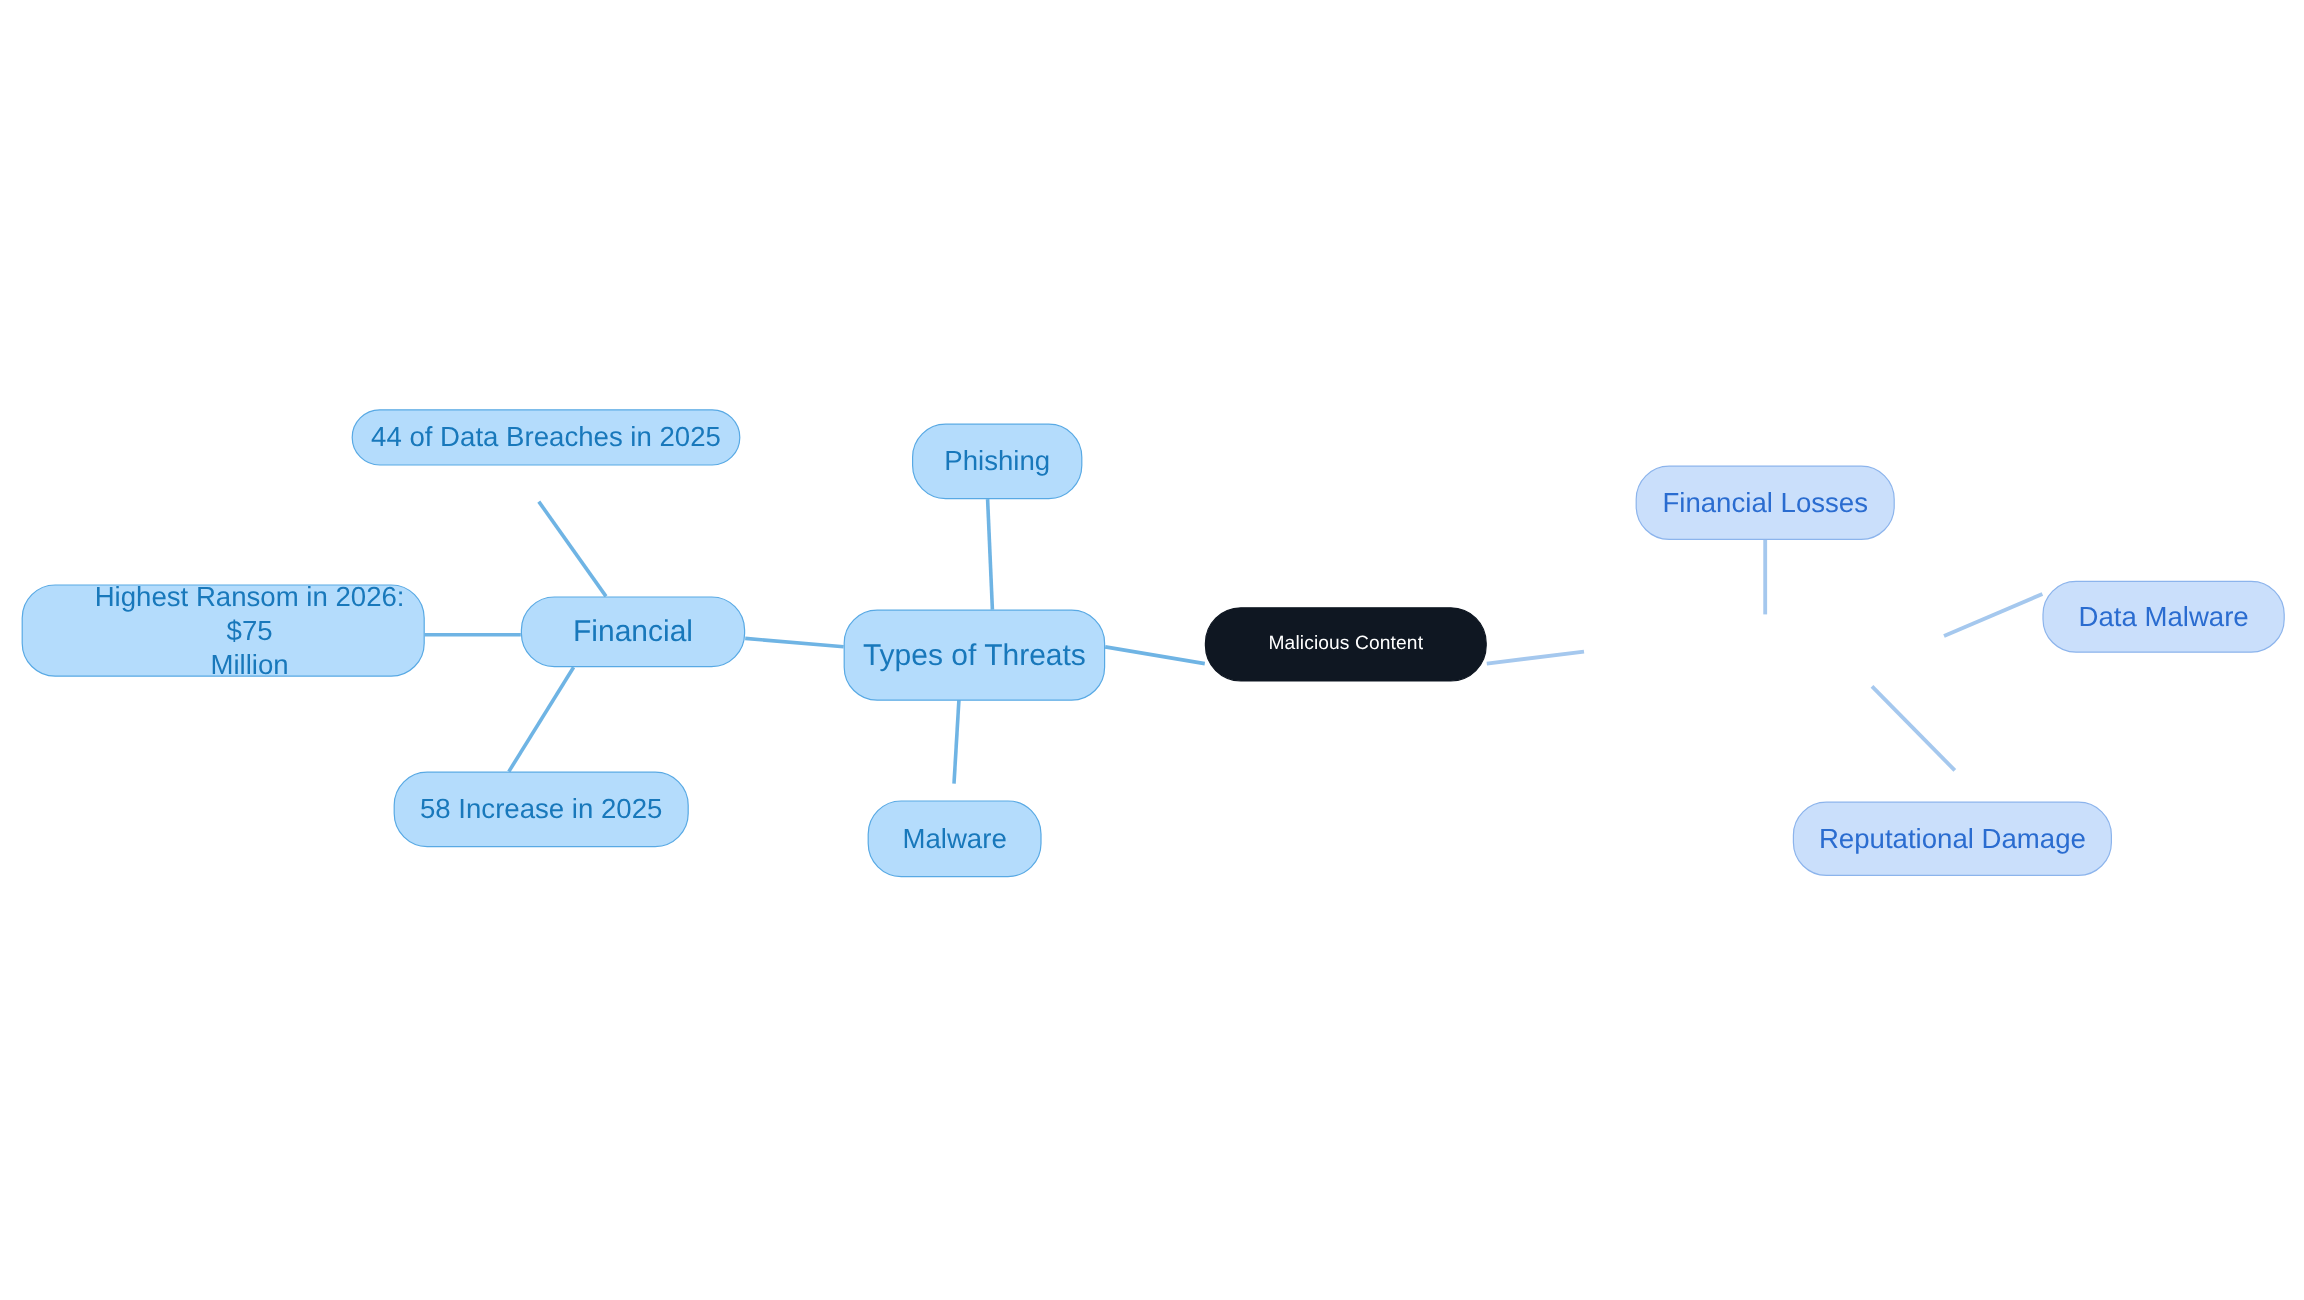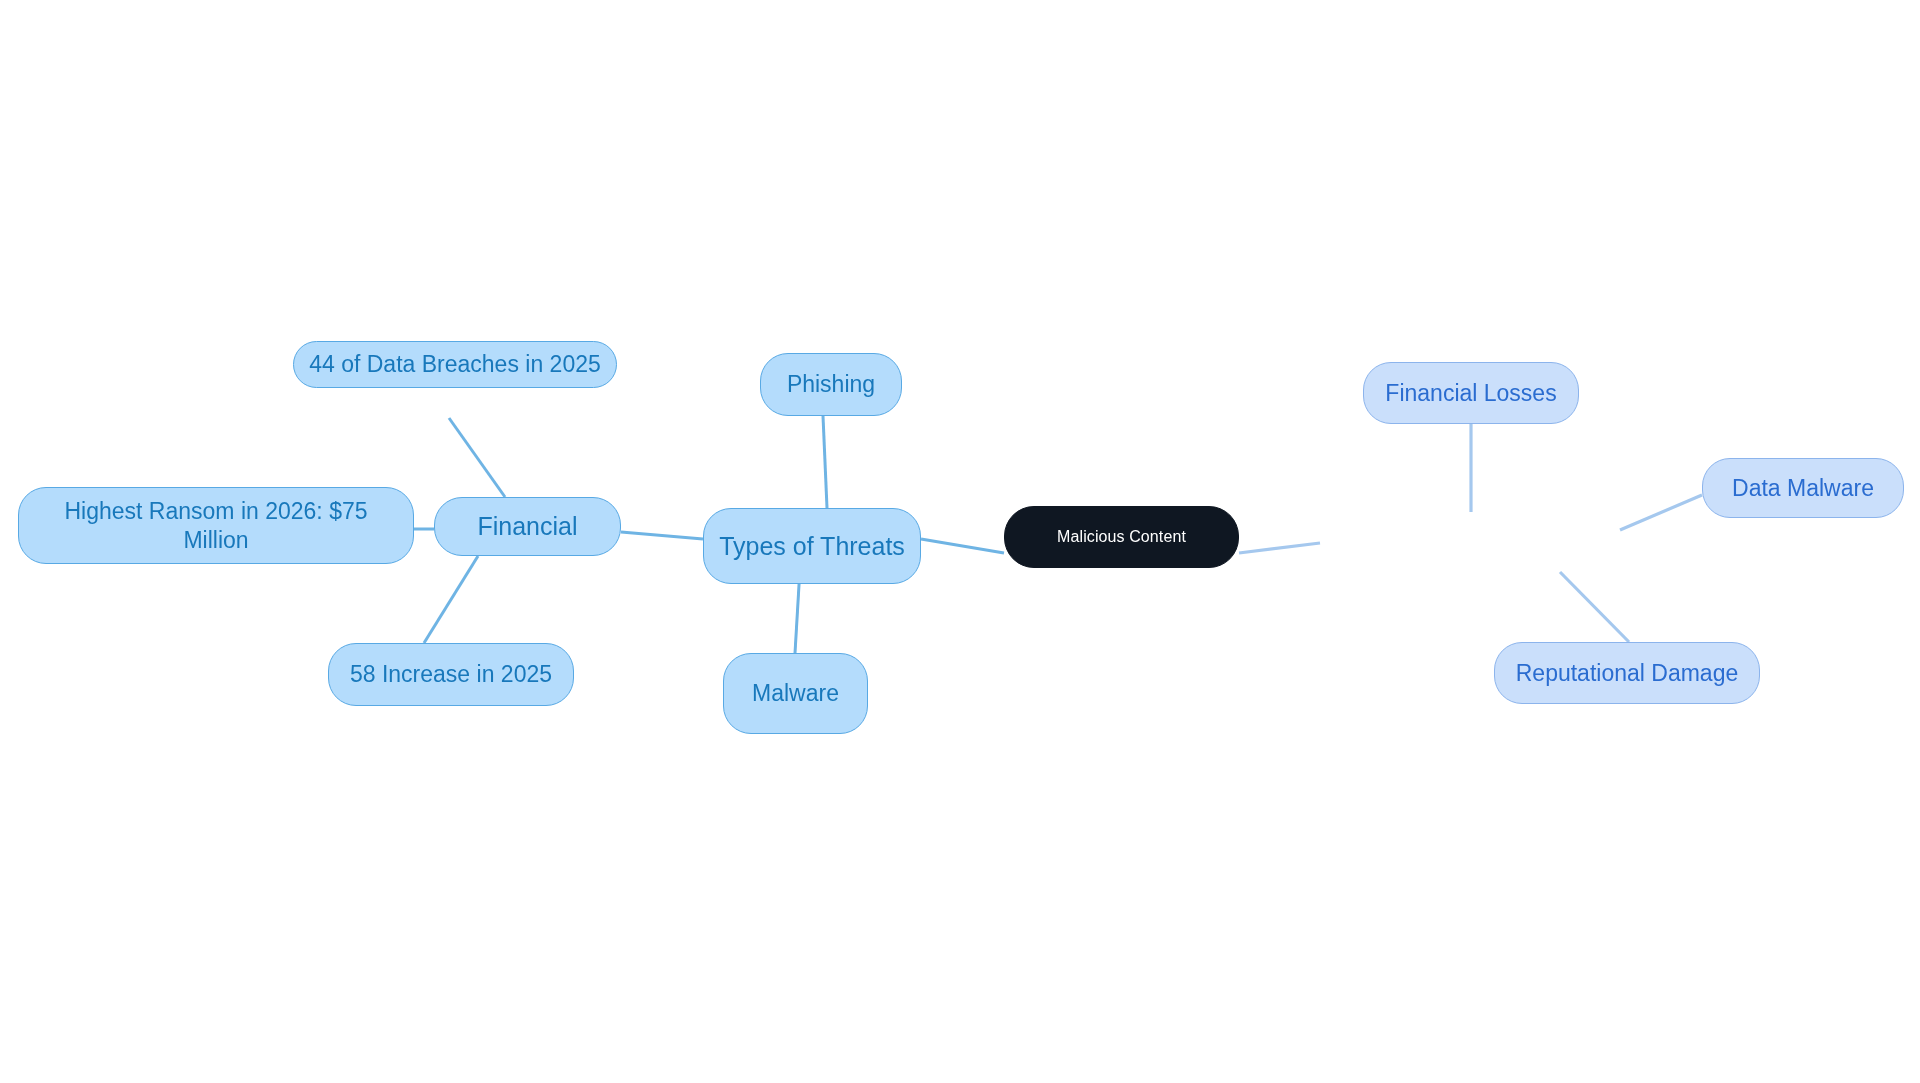--- a/index.html
+++ b/index.html
@@ -52,20 +52,21 @@
   .node.leaf-left {
     background: #b4dcfc;
     border-color: #58a9e4;
     color: #1878bb;
   }
   .node.branch-right,
   .node.leaf-right {
     background: #cadffb;
     border-color: #8cb4ec;
     color: #2a6cd0;
+    margin-top: 26px;
   }
   .node.branch-left,
   .node.branch-right {
     font-size: 25px;
   }
   .node.leaf-left,
   .node.leaf-right {
     font-size: 23px;
   }
 </style>
@@ -94,29 +95,29 @@
 
 
   <div class="node branch-left" style="left: 434px; top: 497px; width: 187px; height: 59px;">
     <span>Financial</span>
   </div>
 
   <div class="node leaf-left" style="left: 760px; top: 353px; width: 142px; height: 63px;">
     <span>Phishing</span>
   </div>
 
-  <div class="node leaf-left" style="left: 723px; top: 653px; width: 145px; height: 81px; justify-content: center;">
+  <div class="node leaf-left" style="left: 723px; top: 667px; width: 145px; height: 64px; justify-content: center;">
     <span>Malware</span>
   </div>
 
   <div class="node leaf-left" style="left: 293px; top: 341px; width: 324px; height: 47px;">
     <span>44 of Data Breaches in 2025</span>
   </div>
 
-  <div class="node leaf-left" style="left: 18px; top: 487px; width: 396px; height: 77px;">
+  <div class="node leaf-left" style="left: 18px; top: 487px; width: 336px; height: 77px; padding-left: 44px;">
     <span>Highest Ransom in 2026: $75
 Million</span>
   </div>
 
   <div class="node leaf-left" style="left: 328px; top: 643px; width: 246px; height: 63px; text-align: center;">
     <span>58 Increase in 2025</span>
   </div>
 
   <div class="node leaf-right" style="left: 1363px; top: 362px; width: 216px; height: 62px;">
     <span>Financial Losses</span>

